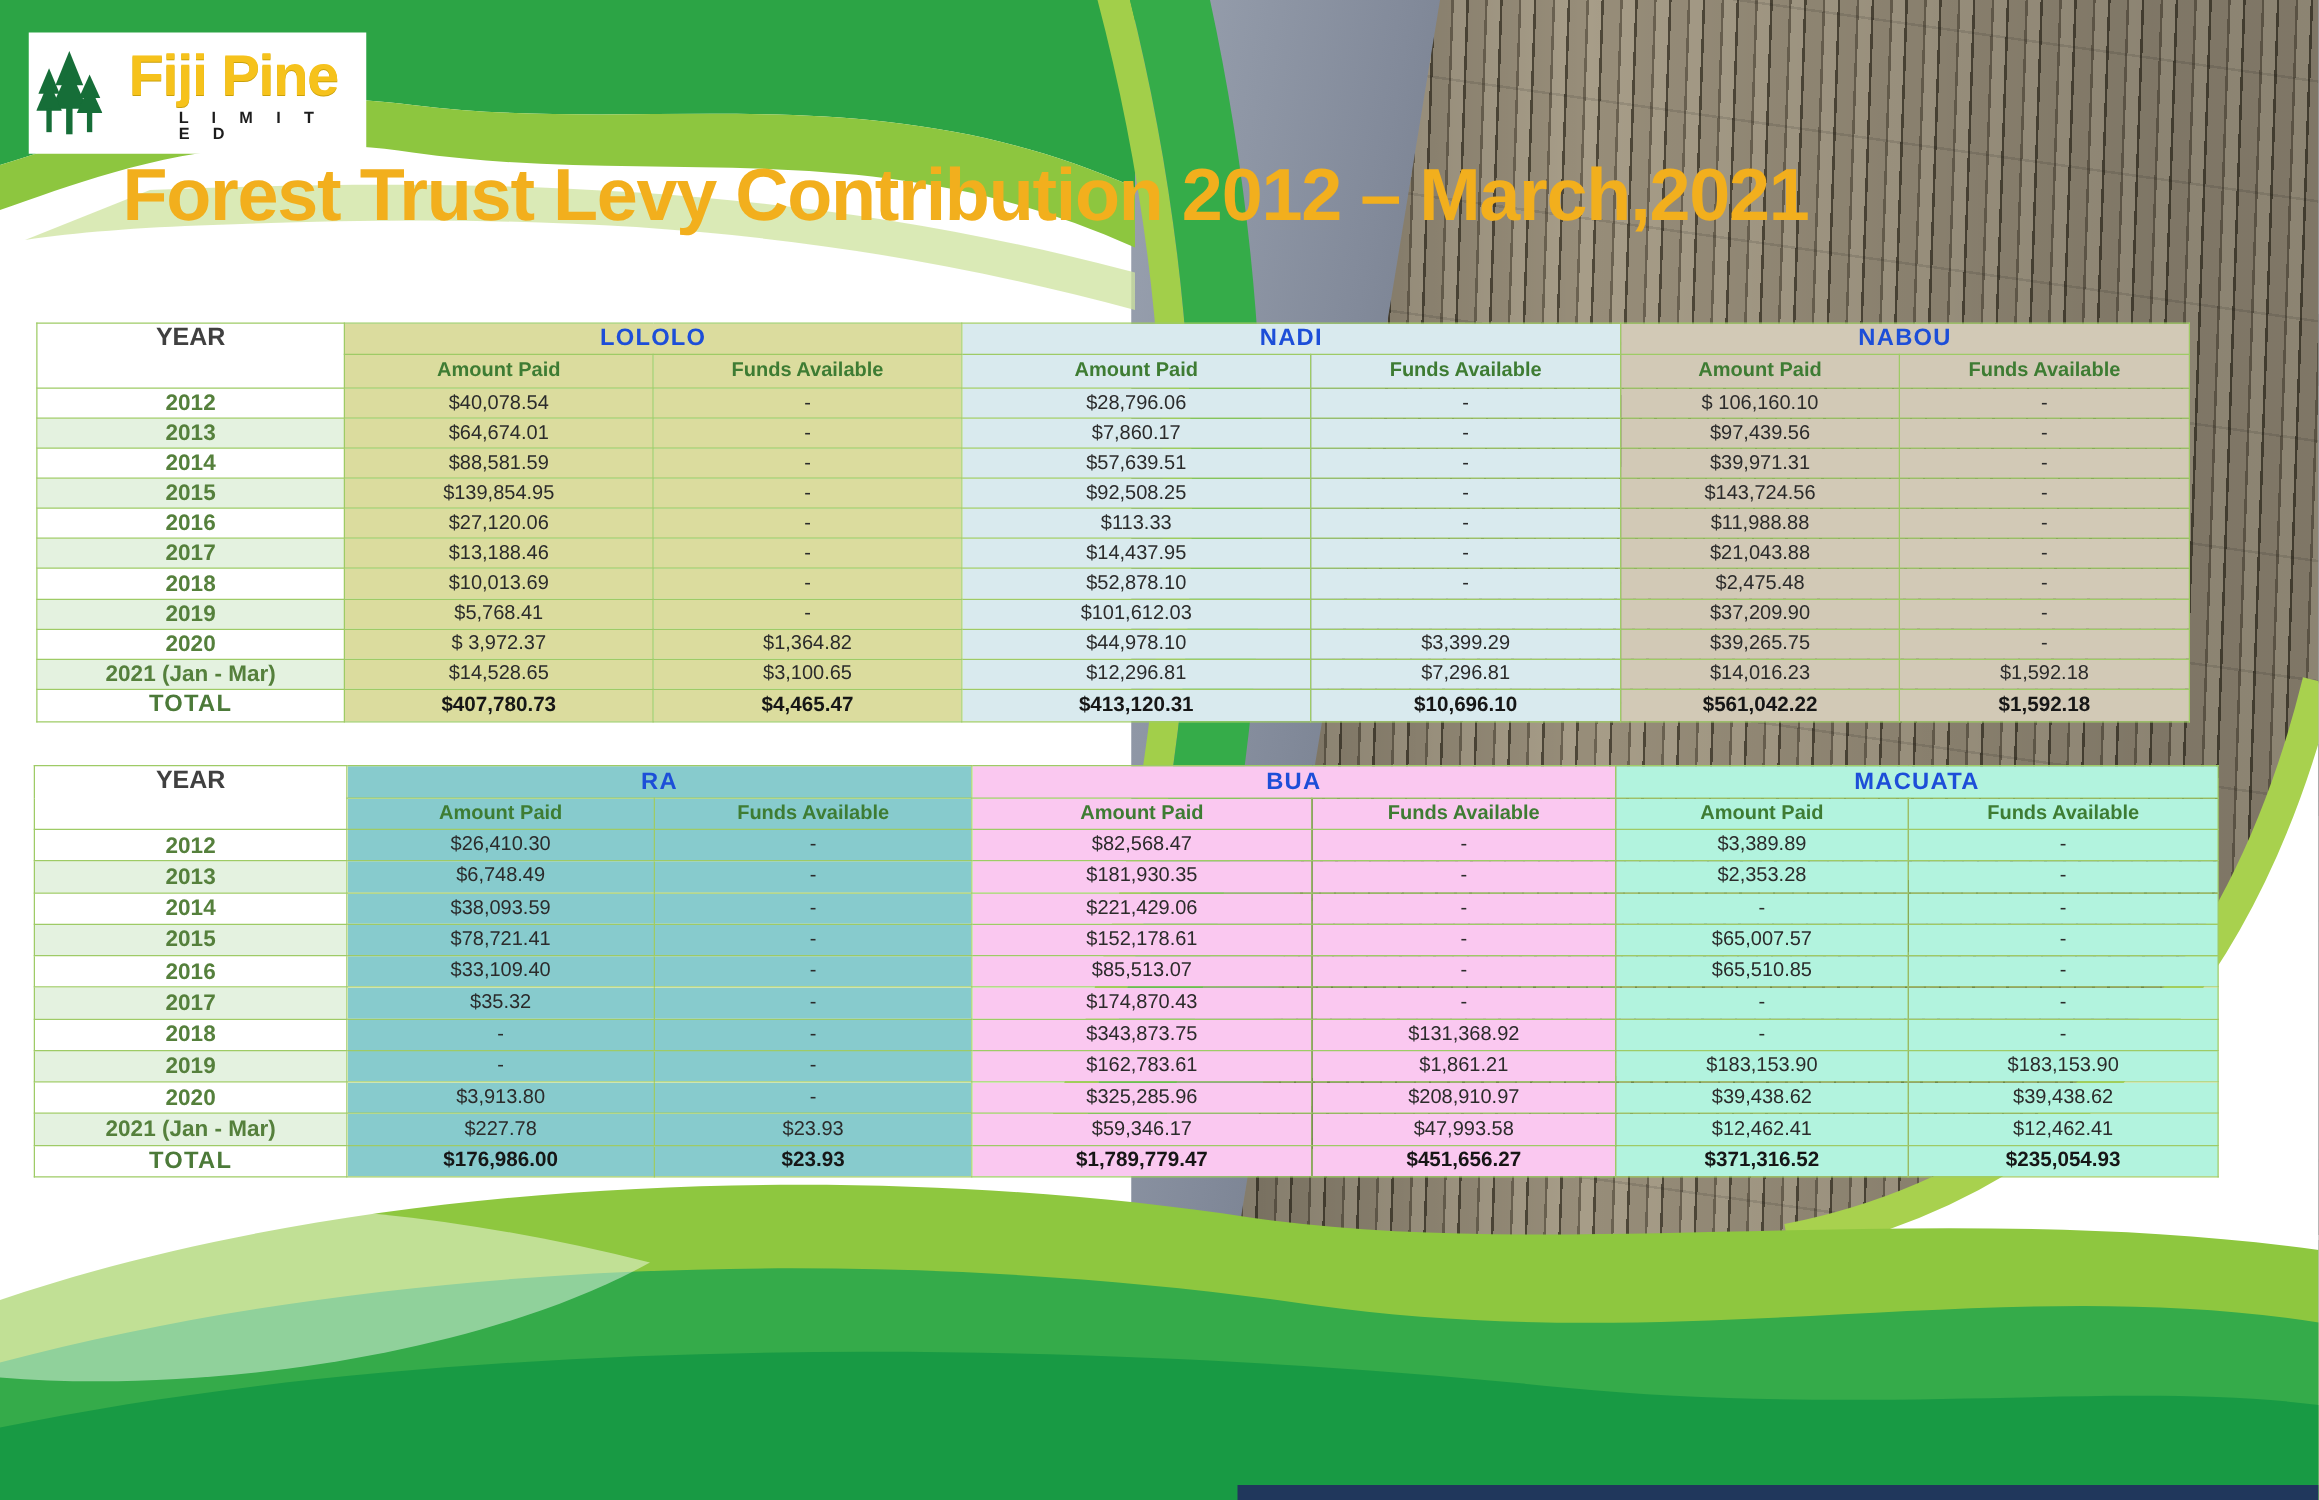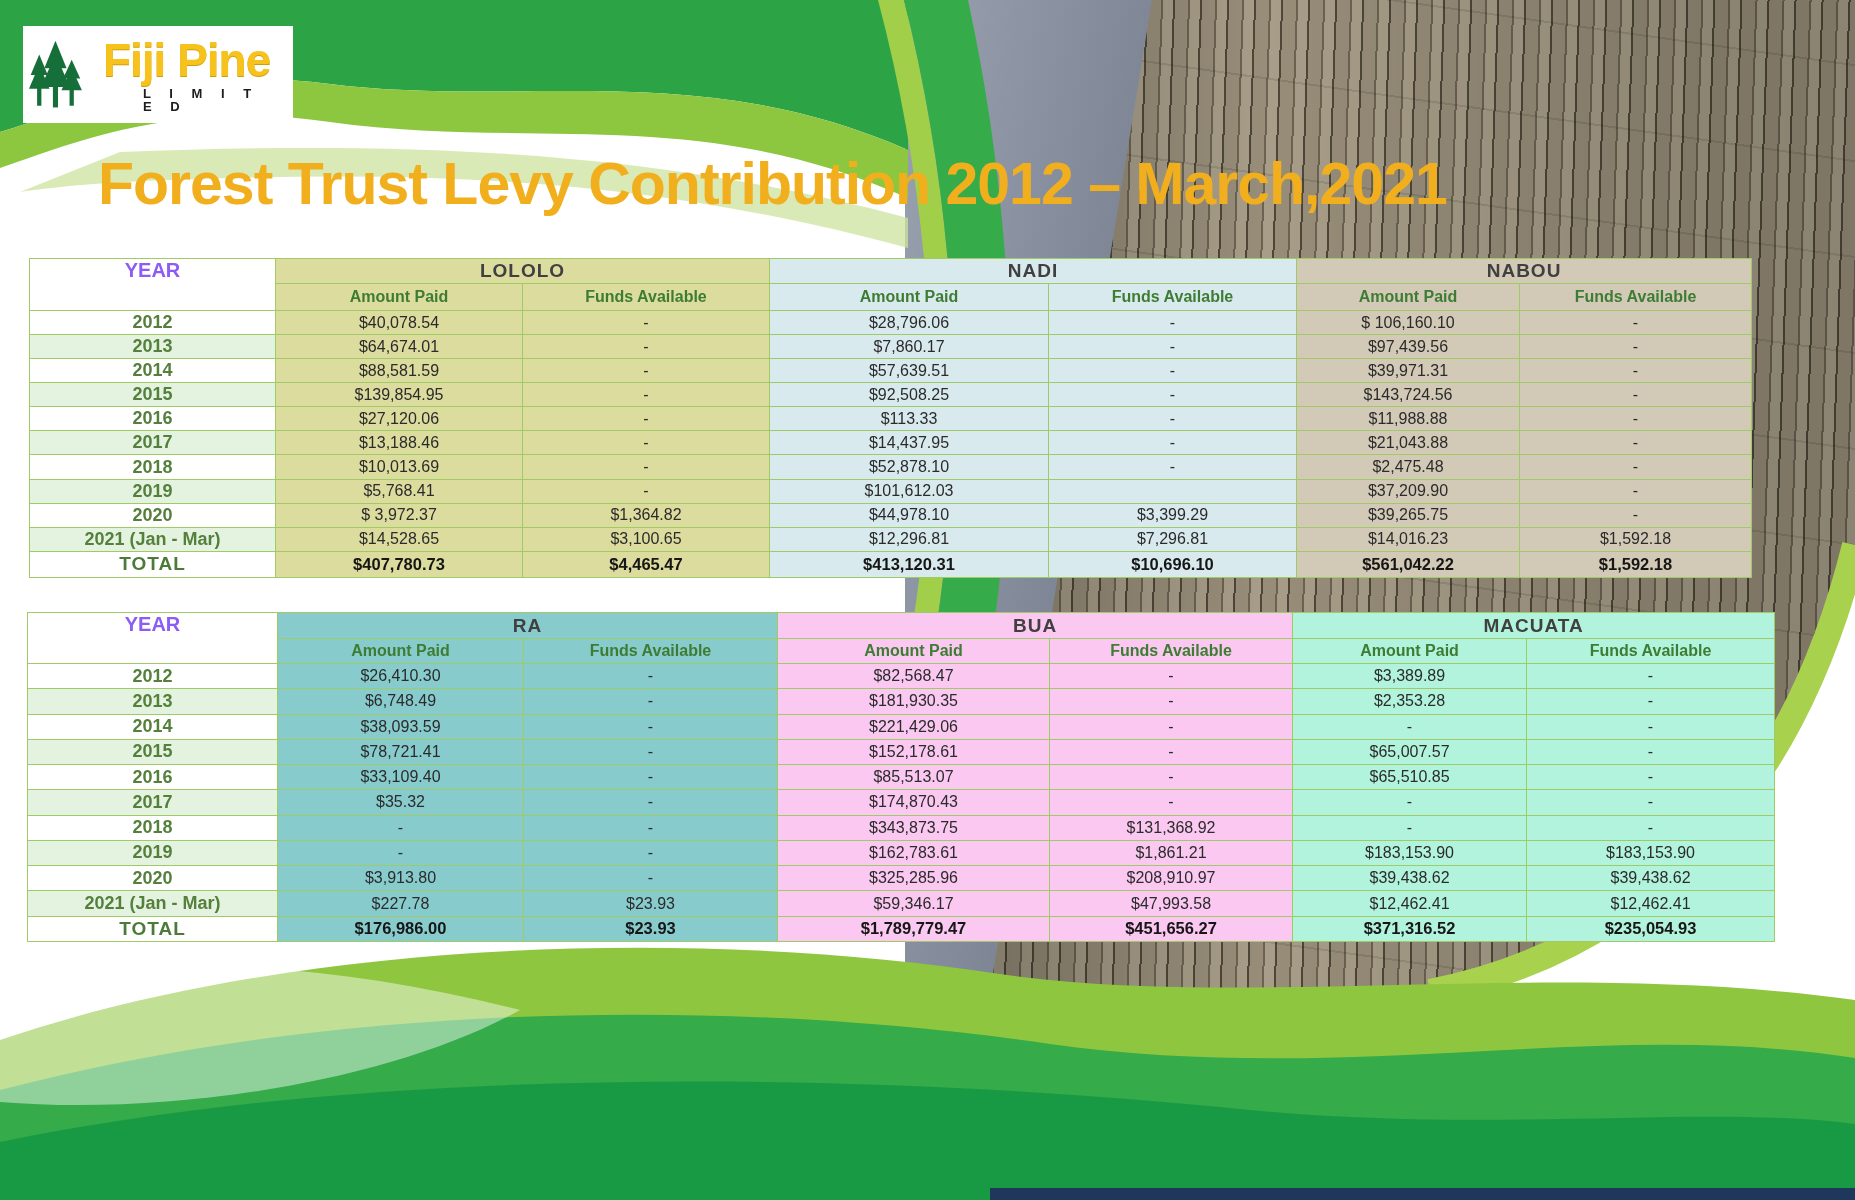--- a/index.html
+++ b/index.html
@@ -22,31 +22,31 @@
 
   
   .logo{position:absolute;left:23px;top:26px;width:270px;height:97px;background:#fff;
         display:flex;align-items:center;padding:4px 10px 4px 6px;box-sizing:border-box;}
   .logo-text{margin-left:21px;line-height:1;}
   .brand{font-weight:bold;font-size:46px;color:#f6c21b;letter-spacing:-1px;
          text-shadow:0 1px 0 #caa10a;}
   .limited{font-weight:bold;font-size:13px;color:#1d1d1d;letter-spacing:7.5px;margin:4px 0 0 40px;}
 
   
-  .title{position:absolute;left:98px;top:150px;width:1700px;font-weight:bold;font-size:59px;
+  .title{position:absolute;left:98px;top:122px;width:1700px;font-weight:bold;font-size:59px;
          letter-spacing:-1px;color:#f2af1d;white-space:nowrap;}
 
   
   .tblwrap{position:absolute;}
   table.data{border-collapse:collapse;table-layout:fixed;width:100%;height:100%;
              border:1px solid #a9a99a;}
   table.data th,table.data td{border:1px solid #9ecb66;padding:0 4px;text-align:center;
              overflow:hidden;white-space:nowrap;}
-  th.yearhead{background:#ffffff;color:#8b5cf6;font-size:20px;font-weight:bold;vertical-align:top;padding-top:3px;}
-  th.sec{color:#404040;font-size:19px;font-weight:bold;letter-spacing:1px;border-bottom:2px solid #eef6e2;}
+  th.yearhead{background:#ffffff;color:#404040;font-size:20px;font-weight:bold;vertical-align:top;padding-top:3px;}
+  th.sec{color:#1d4ed8;font-size:19px;font-weight:bold;letter-spacing:1px;border-bottom:2px solid #eef6e2;}
   th.sub{color:#3e7c33;font-size:16px;font-weight:bold;}
   td.year{background:#ffffff;color:#55803c;font-size:18px;font-weight:bold;}
   tr.datarow:nth-child(even) td.year{background:#e4f2e0;}
   td.val{color:#2b2b2b;font-size:16px;}
   tr.totalrow td{font-weight:bold;}
   tr.totalrow td.year{background:#ffffff;color:#4c7a39;font-size:19px;letter-spacing:1px;}
   tr.totalrow td.val{color:#161616;font-size:16.5px;}
 
   
   .t1 .c0,.t1 .c1{background:#dbdc9e;}

